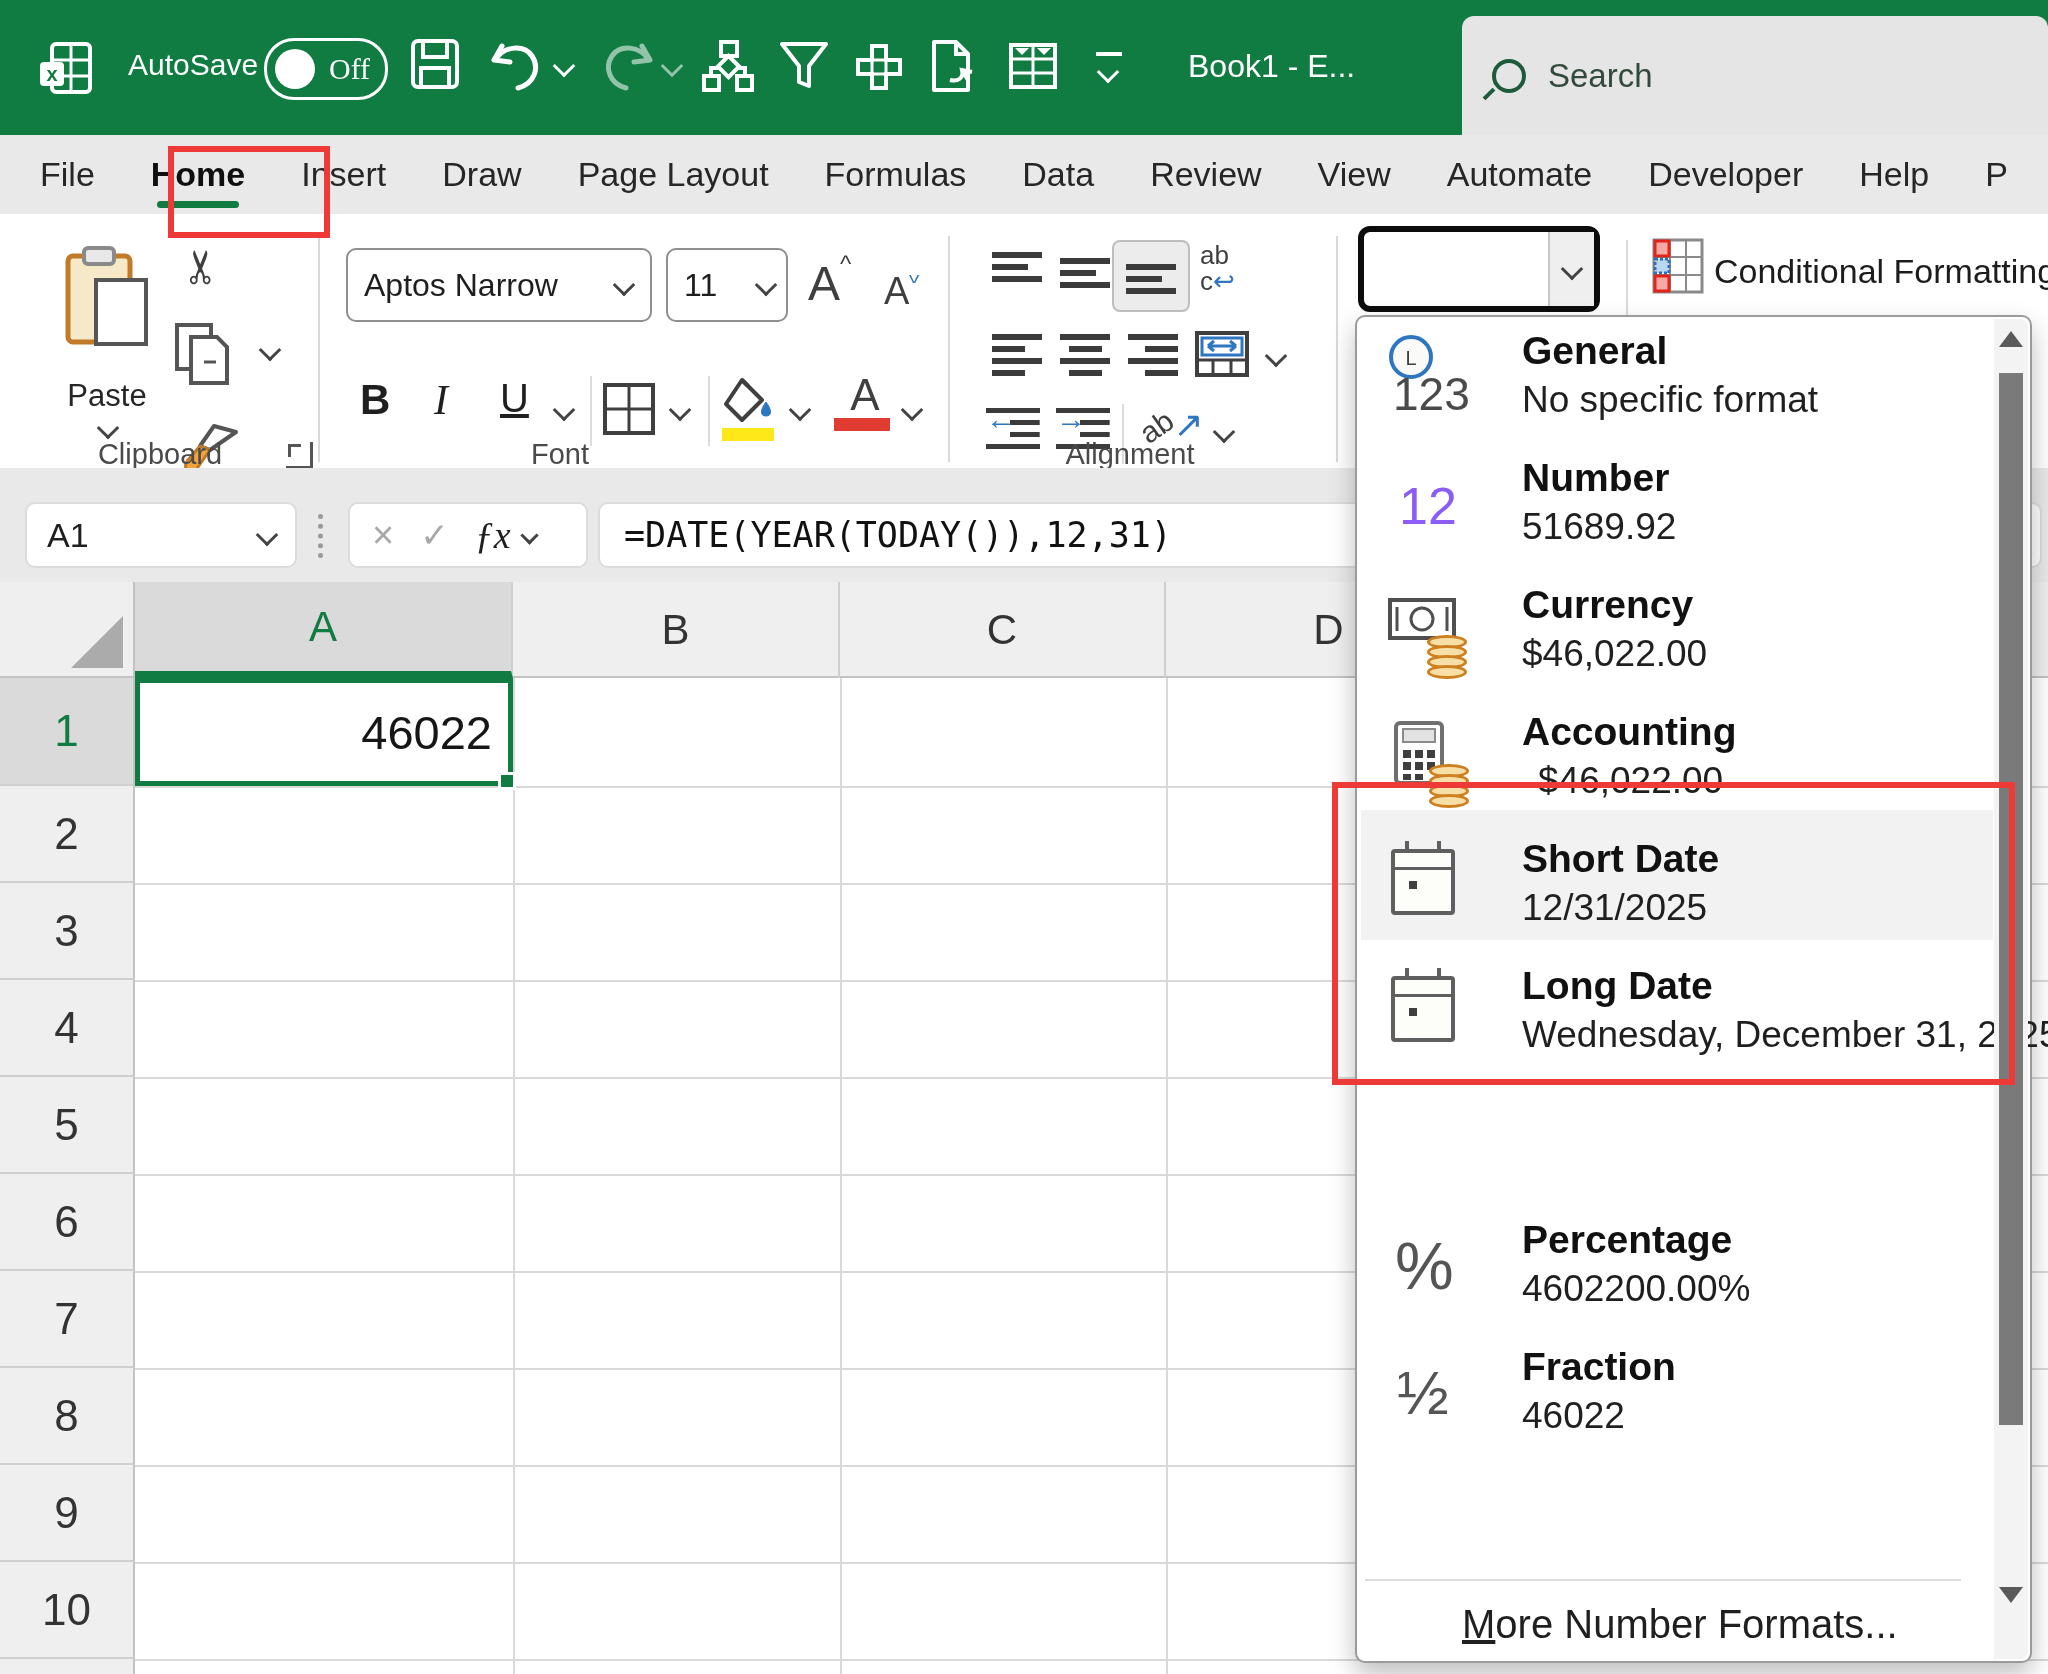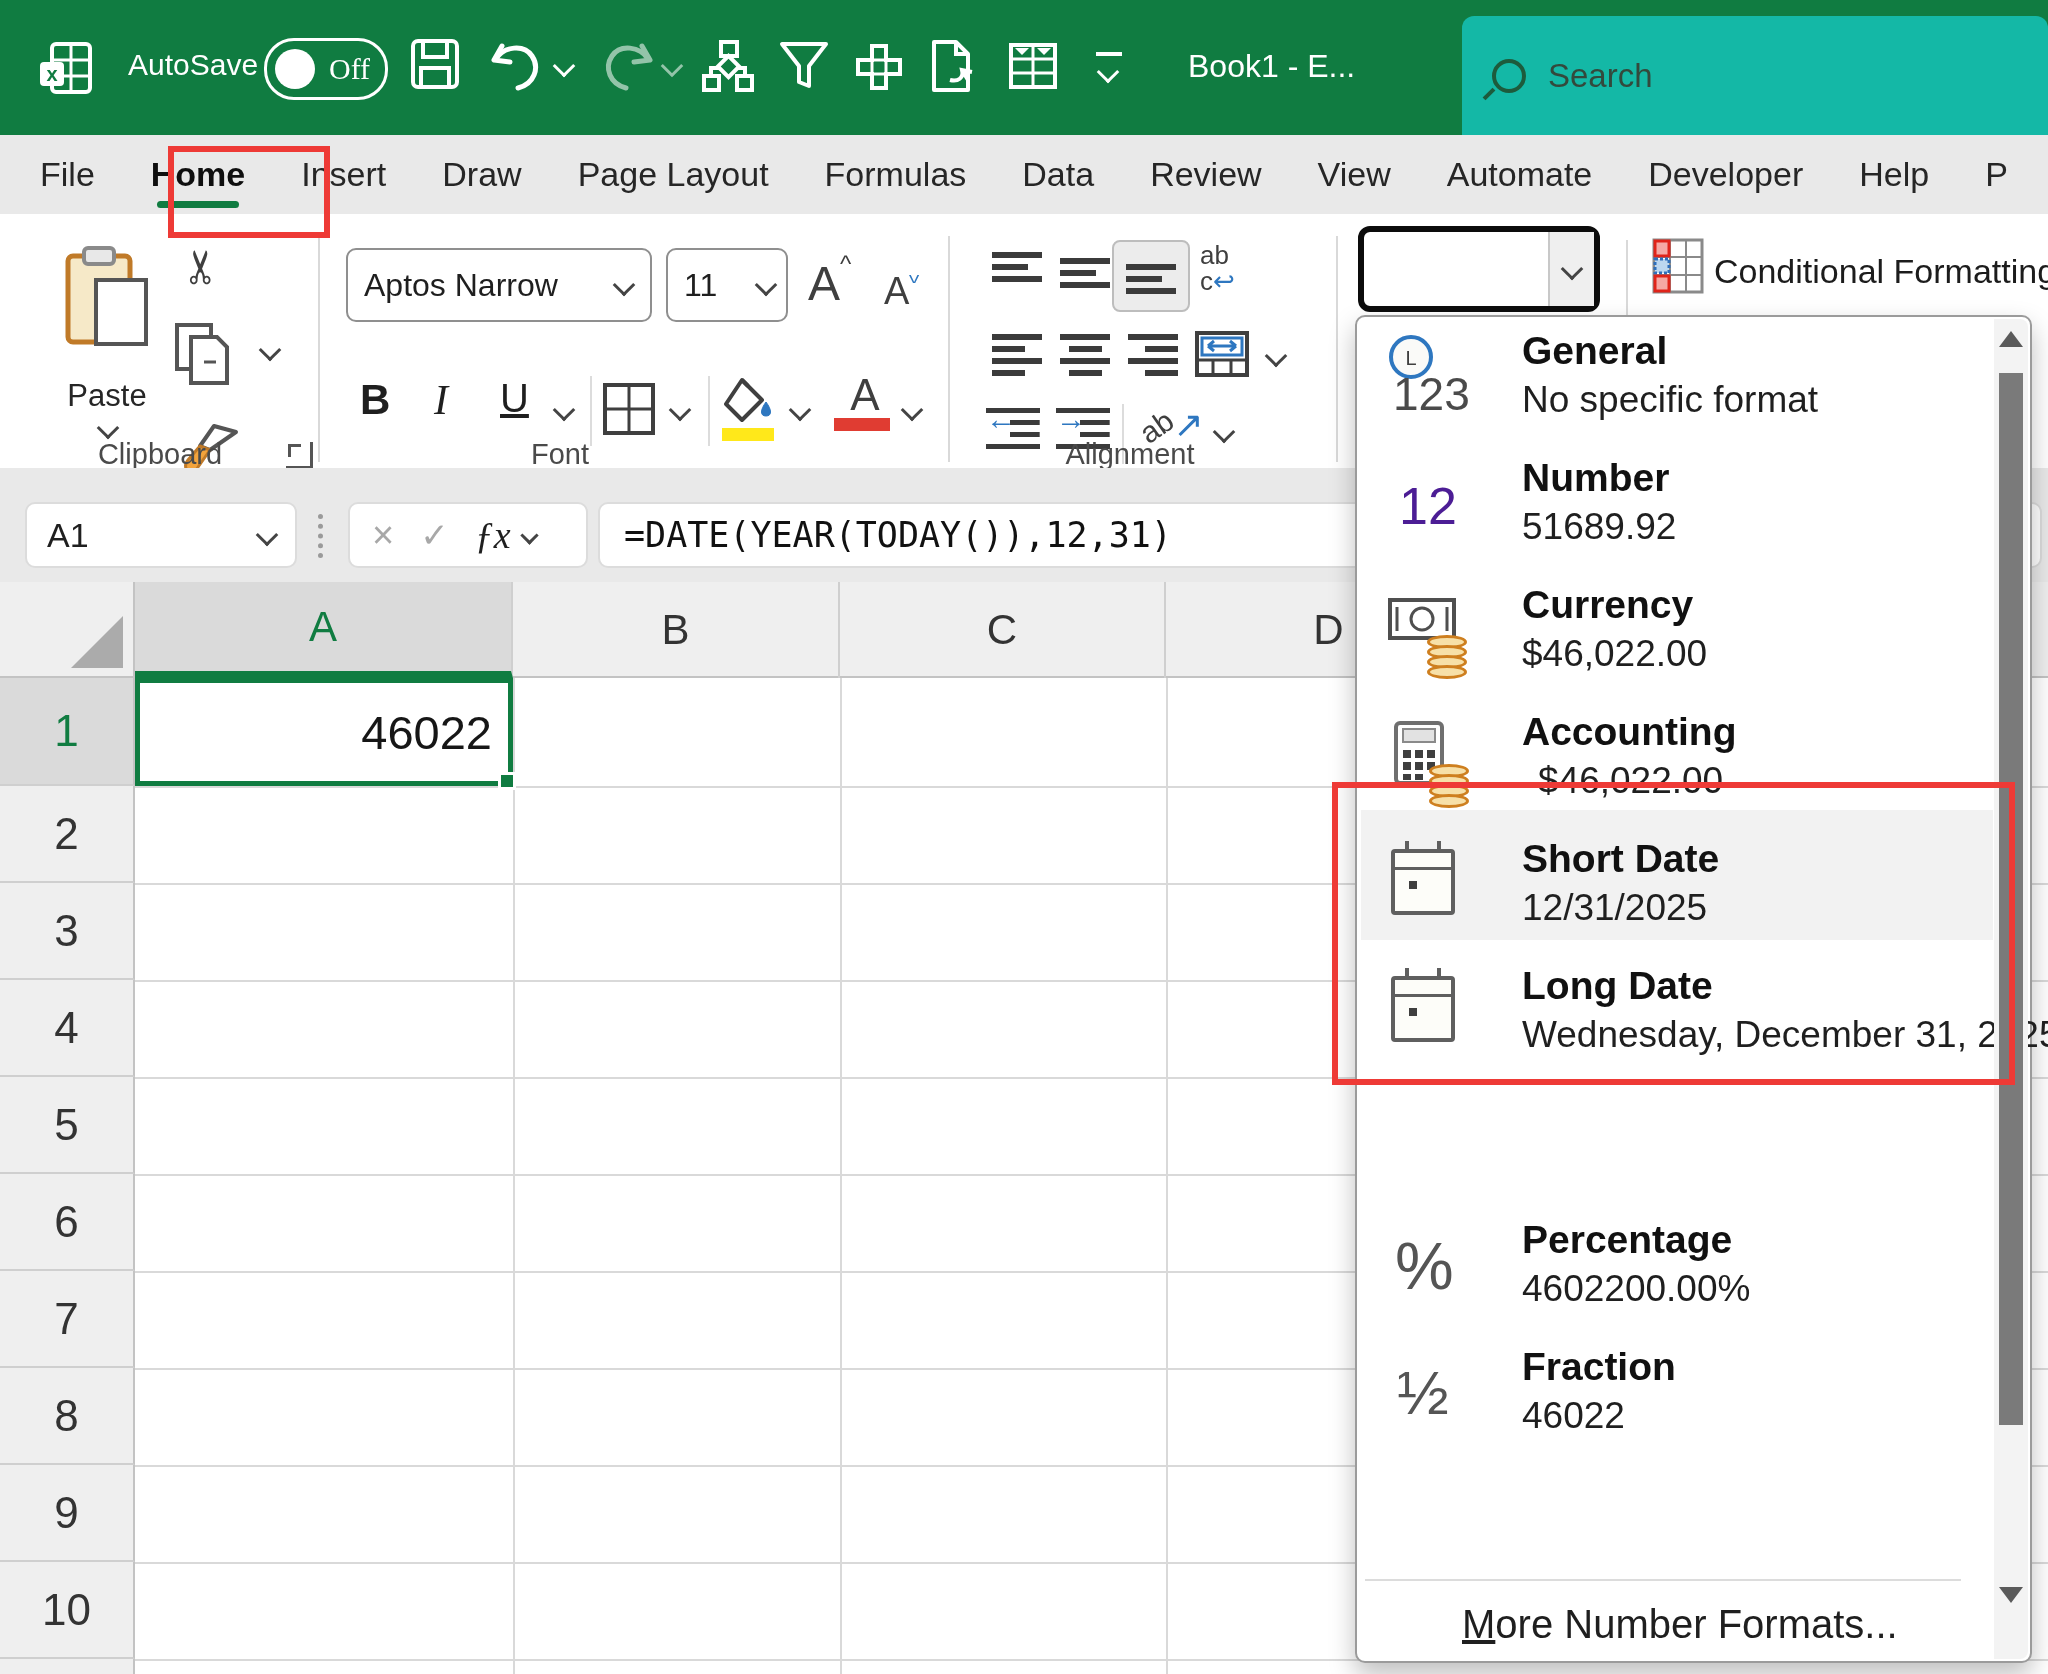--- a/index.html
+++ b/index.html
@@ -8,21 +8,21 @@
   .abs{position:absolute;}
   
   .titlebar{left:0;top:0;width:2048px;height:135px;background:#107C41;}
   .tb-text{color:#fff;font-size:30px;}
   .toggle{border:3px solid #fff;border-radius:30px;display:flex;align-items:center;font-family:Liberation Serif, serif;}
   .knob{width:40px;height:40px;border-radius:50%;background:#fff;margin-left:8px;}
   .off{color:#fff;font-size:30px;margin-left:14px;}
   .chev{display:inline-block;width:13px;height:13px;border-right:3px solid #444;border-bottom:3px solid #444;transform:rotate(45deg);}
   .chev-w{border-color:#fff;}
   .chev-dim{border-color:rgba(255,255,255,.55);}
-  .searchbox{background:#14b8a6;border-radius:12px 12px 0 0;display:flex;align-items:center;}
+  .searchbox{background:#e5e5e5;border-radius:12px 12px 0 0;display:flex;align-items:center;}
   .mag{width:26px;height:26px;border:4px solid #1d5b3c;border-radius:50%;position:relative;margin:0 22px 0 30px;}
   .mag::after{content:"";position:absolute;width:4px;height:14px;background:#1d5b3c;left:-9px;top:24px;transform:rotate(45deg);}
   .searchtext{font-size:33px;color:#33493c;}
   svg{display:block;}
   
   .tabrow{left:0;top:135px;width:2048px;height:79px;background:#e9e9e9;display:flex;align-items:center;gap:56px;padding-left:40px;box-sizing:border-box;}
   .tab{font-size:34px;color:#262626;white-space:nowrap;position:relative;}
   .tab.active{font-weight:bold;color:#0f0f0f;}
   .tab.active::after{content:"";position:absolute;left:6px;right:6px;bottom:-14px;height:7px;background:#107C41;border-radius:4px;}
   
@@ -399,21 +399,21 @@
       <div class="nf-ico">
         <div style="position:absolute;left:4px;top:-2px;width:44px;height:44px;border:4px solid #2E77C0;border-radius:50%;background:#fafaf8;box-sizing:border-box;font-size:20px;color:#3f3f3f;text-align:center;line-height:38px;">L</div>
         <div style="position:absolute;left:8px;top:30px;font-size:46px;color:#4a4a4a;">123</div>
       </div>
       <span class="nf-label">General</span>
       <span class="nf-val">No specific format</span>
     </div>
 
     <div class="nf-item" style="top:137px;">
       <div class="nf-ico">
-        <div style="position:absolute;left:14px;top:12px;font-size:52px;color:#4c1d95;">12</div>
+        <div style="position:absolute;left:14px;top:12px;font-size:52px;color:#8b5cf6;">12</div>
       </div>
       <span class="nf-label">Number</span>
       <span class="nf-val">51689.92</span>
     </div>
 
     <div class="nf-item" style="top:264px;">
       <div class="nf-ico">
         <svg width="70" height="44" viewBox="0 0 70 44" style="position:absolute;left:2px;top:6px;">
           <rect x="3" y="3" width="64" height="38" fill="#fff" stroke="#4f4f4f" stroke-width="4"></rect>
           <circle cx="35" cy="22" r="11" fill="none" stroke="#4f4f4f" stroke-width="3"></circle>

